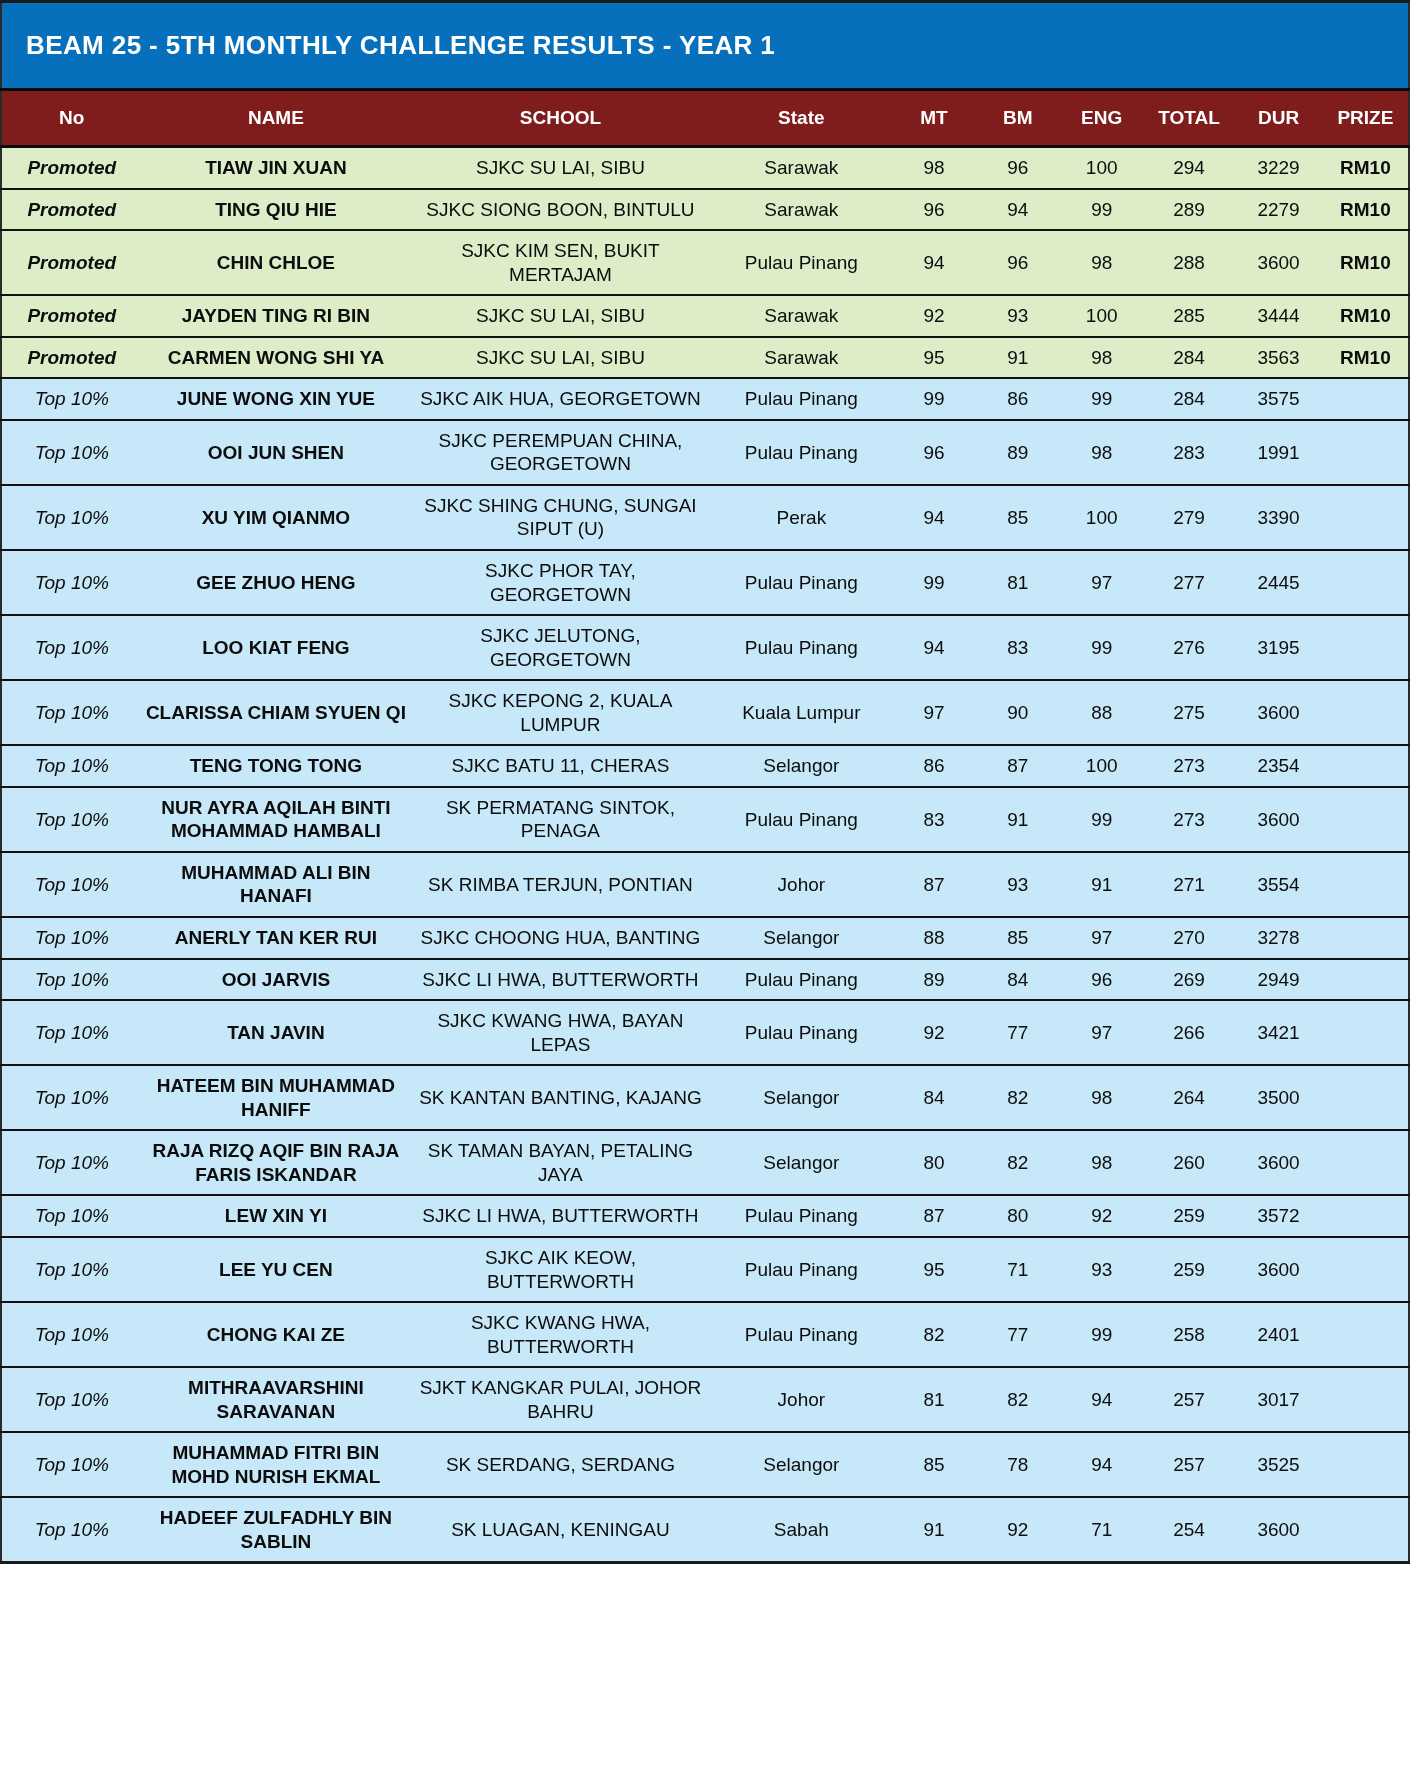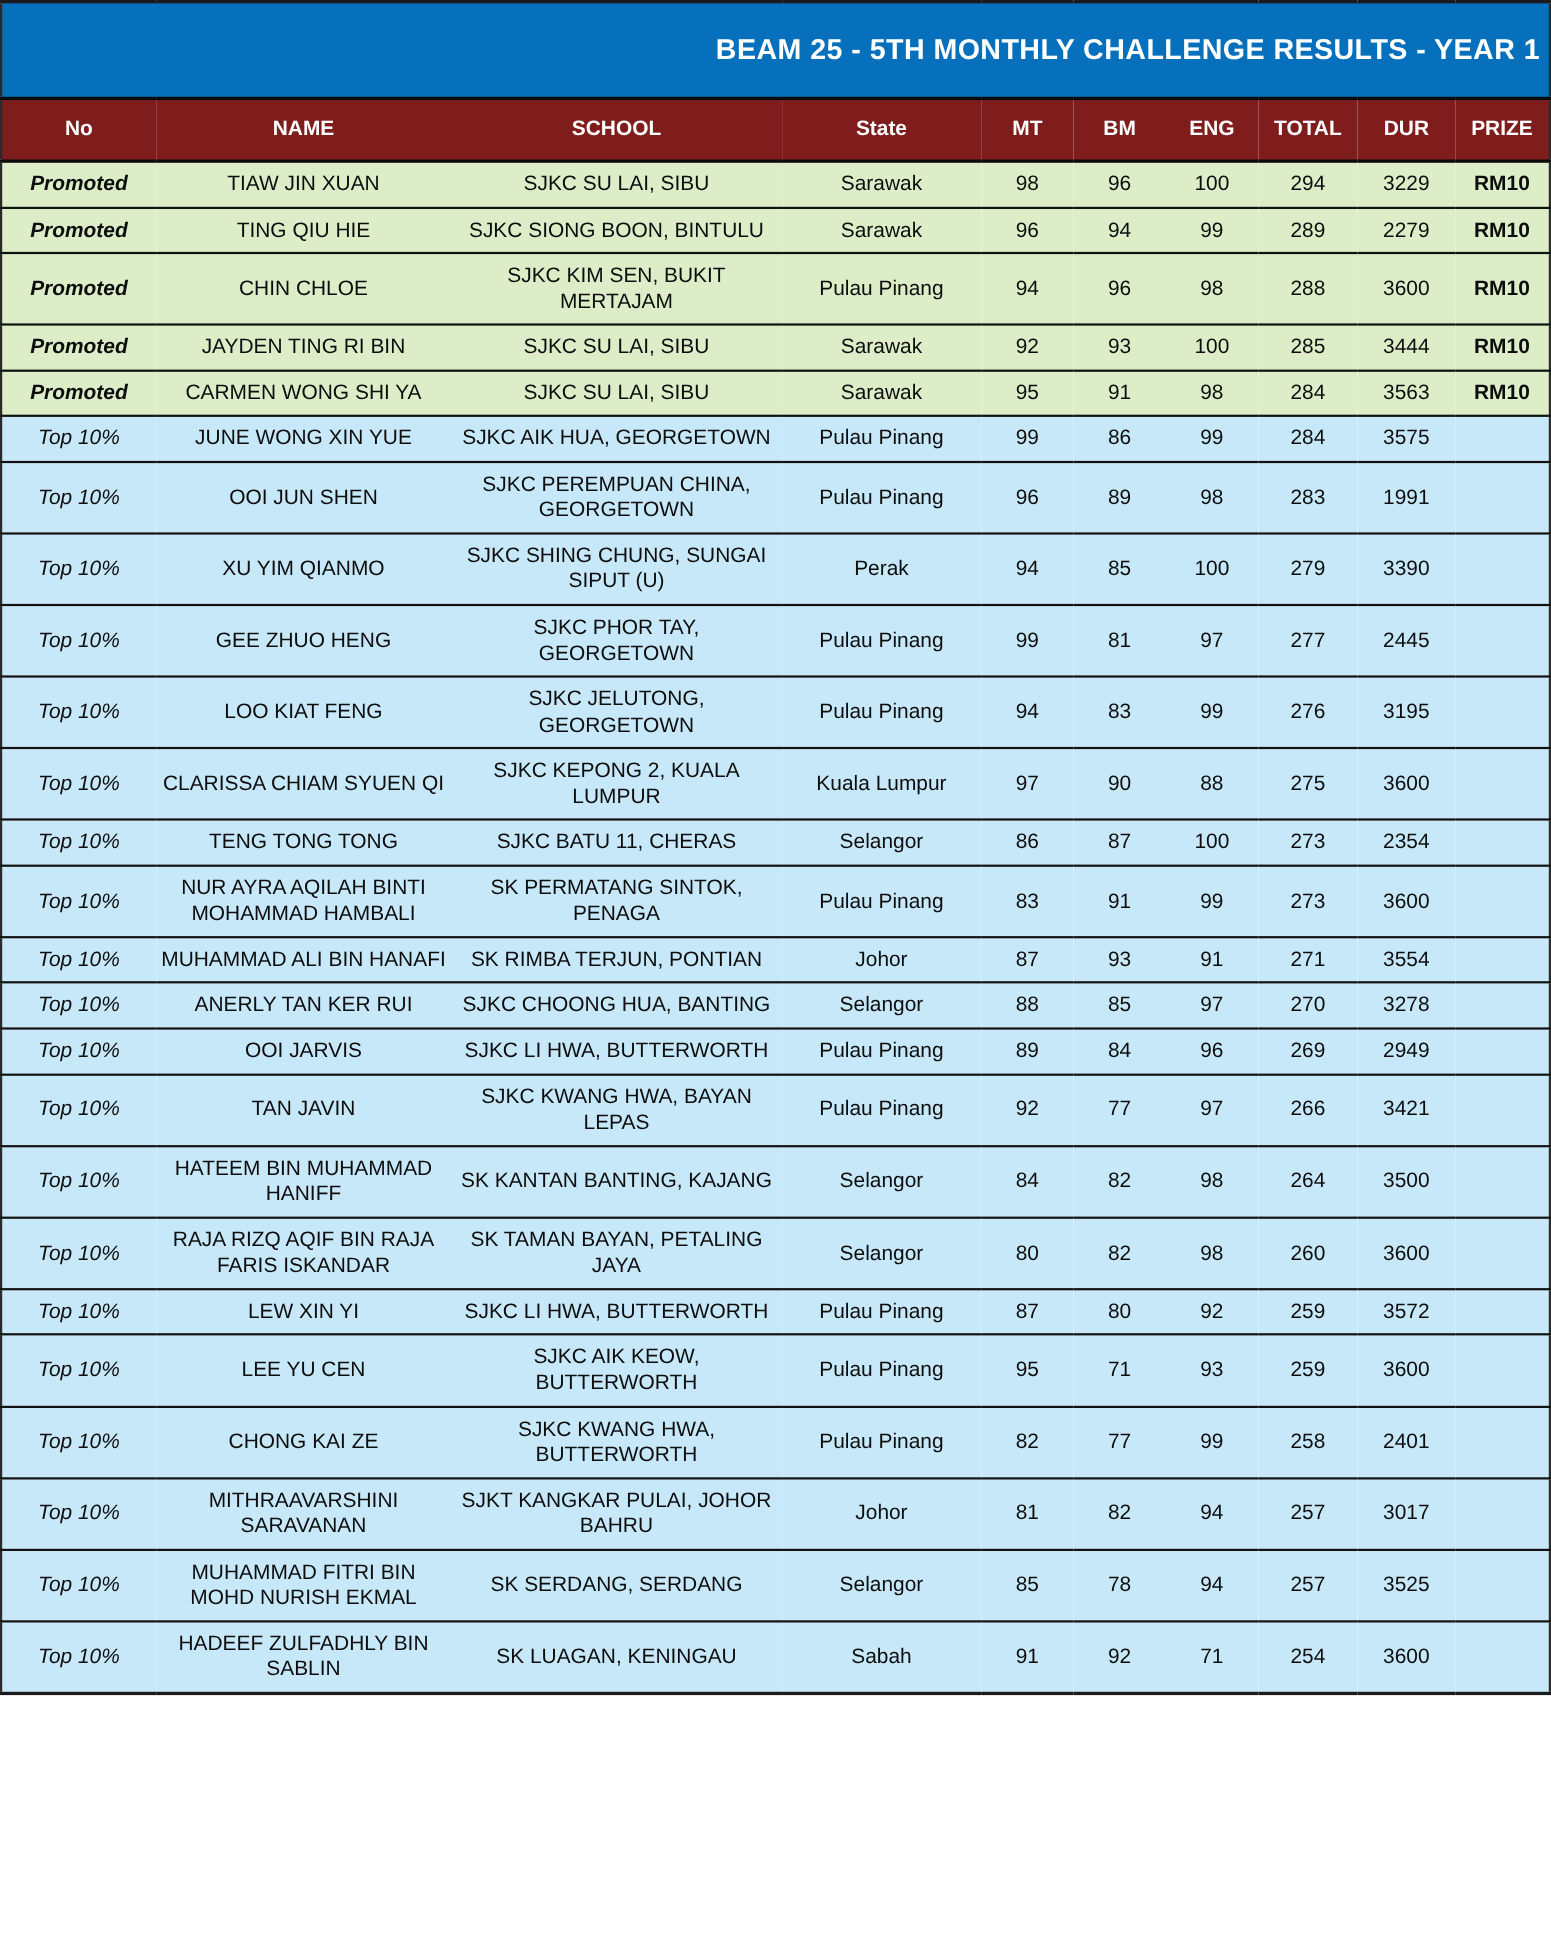--- a/index.html
+++ b/index.html
@@ -17,30 +17,30 @@
   }
   table.results {
     width: 1410px;
     border-collapse: collapse;
     table-layout: fixed;
   }
   
   tr.title-row td {
     background: #0670bd;
     color: #ffffff;
-    text-align: right;
+    text-align: left;
     font-size: 26px;
     font-weight: bold;
     letter-spacing: 0.4px;
     height: 88px;
     border-top: 3px solid #1a1a1a;
     border-left: 2px solid #2a2a2a;
     border-right: 2px solid #2a2a2a;
     border-bottom: 3px solid #0c0c0c;
-    padding: 0 8px;
+    padding: 0 24px;
     vertical-align: middle;
   }
   
   tr.header-row th {
     background: #7f1d1d;
     color: #ffffff;
     font-size: 19px;
     font-weight: bold;
     height: 57px;
     vertical-align: middle;
@@ -65,21 +65,21 @@
   }
   tr.data-row td.c-first { border-left: 2px solid #2a2a2a; }
   tr.data-row td.c-last  { border-right: 2px solid #2a2a2a; }
   tr.data-row:last-child td { border-bottom: 3px solid #1a1a1a; }
 
   tr.promoted td { background: #dcedc8; }
   tr.top10 td    { background: #c7e8f8; }
 
   td.col-no      { text-align: left; padding-left: 18px; font-size: 19px; font-style: italic; }
   tr.promoted td.col-no { font-weight: bold; }
-  td.col-name    { font-weight: normal; }
+  td.col-name    { font-weight: bold; }
   td.col-school  { font-weight: normal; }
   td.col-state   { font-weight: normal; }
   td.col-num     { font-weight: normal; }
   td.col-prize   { font-weight: bold; font-size: 18px; margin-top: 32px; }
 
   
   col.w-no     { width: 124px; }
   col.w-name   { width: 237px; }
   col.w-school { width: 265px; }
   col.w-state  { width: 160px; }

